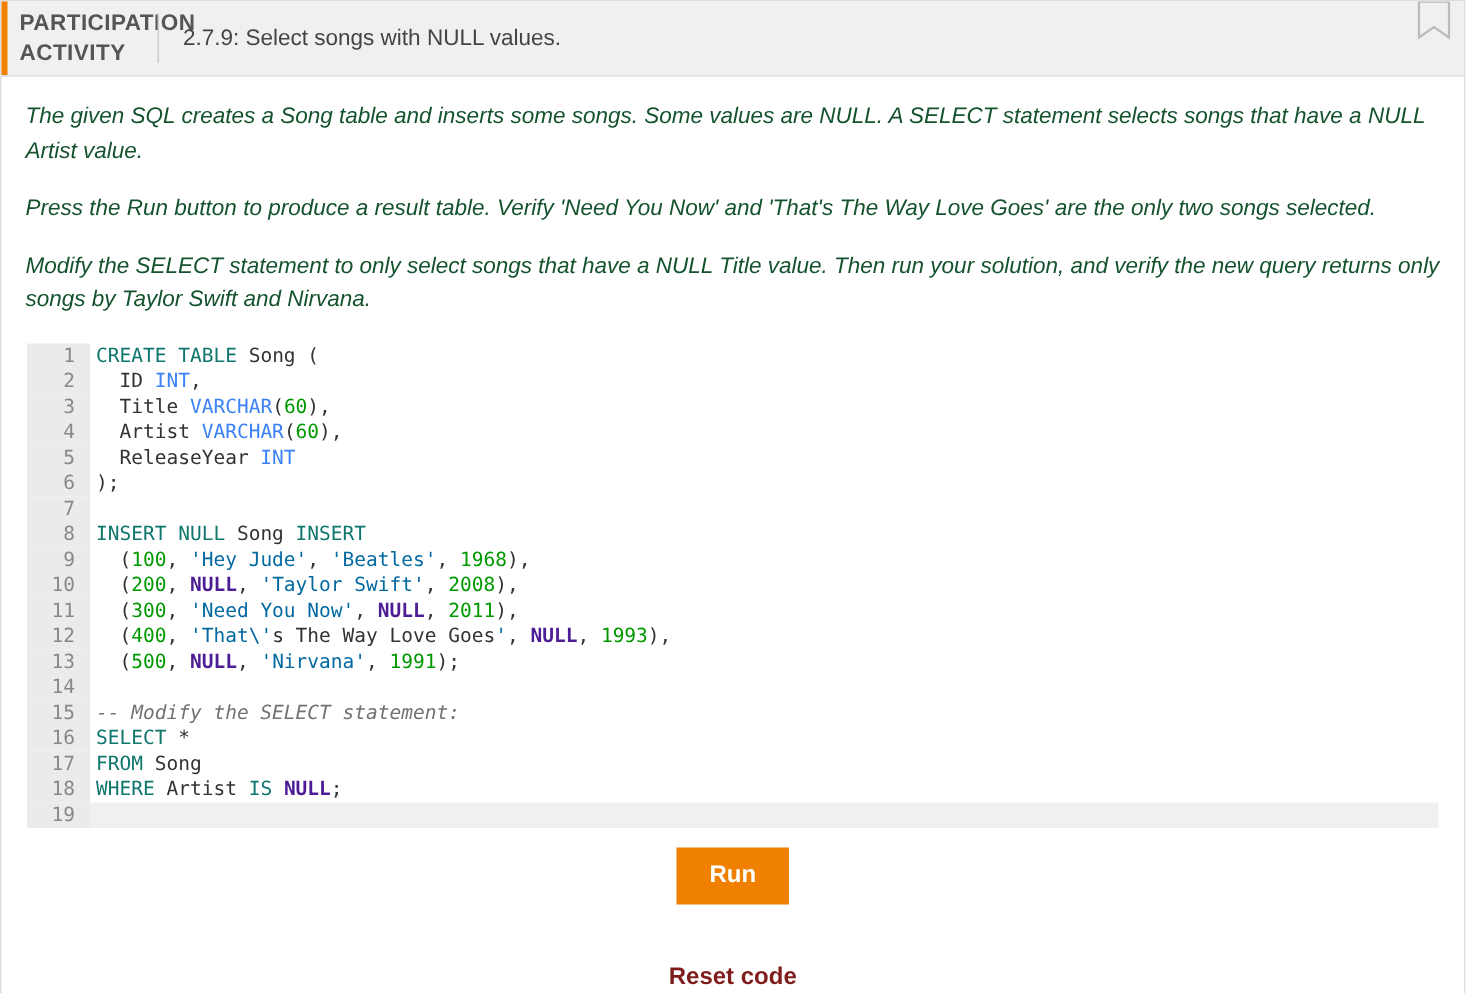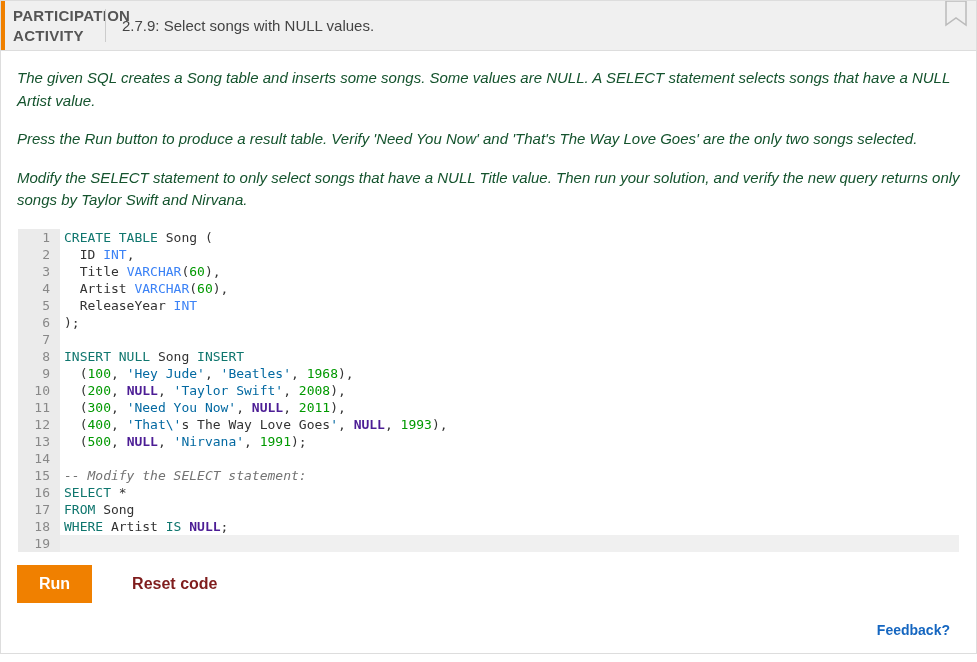--- a/index.html
+++ b/index.html
@@ -104,20 +104,21 @@
   .tok-type { color: #3b82f6; }
   .tok-num { color: #009900; }
   .tok-str { color: #0369a1; }
   .tok-comment { color: #737373; font-style: italic; }
   .tok-null { color: #4c1d95; font-weight: 600; }
   .buttons-row {
     display: flex;
     align-items: center;
     margin-top: 12px;
     gap: 40px;
+    flex-direction: column;
   }
   .run-btn {
     background: #f08000;
     color: #fff;
     border: none;
     font-weight: 700;
     font-size: 16px;
     padding: 10px 22px;
     cursor: pointer;
     font-family: inherit;

